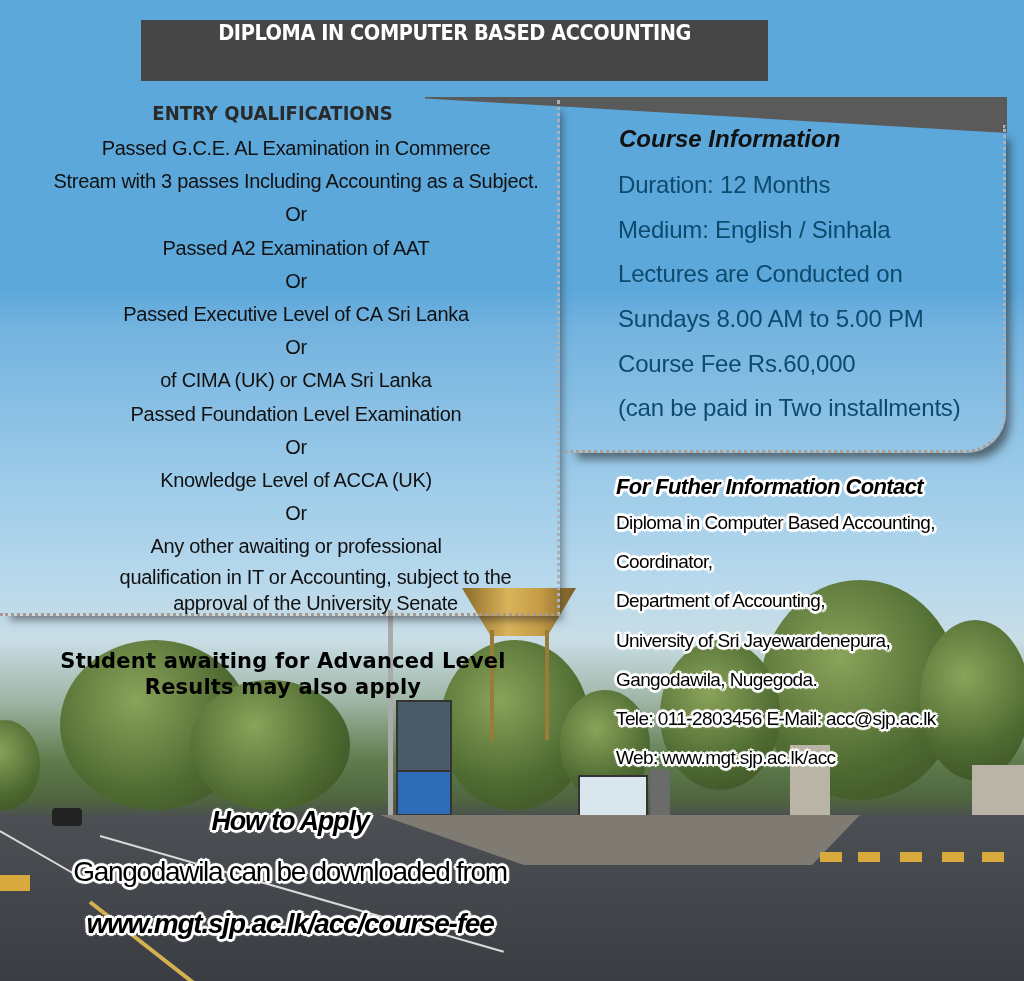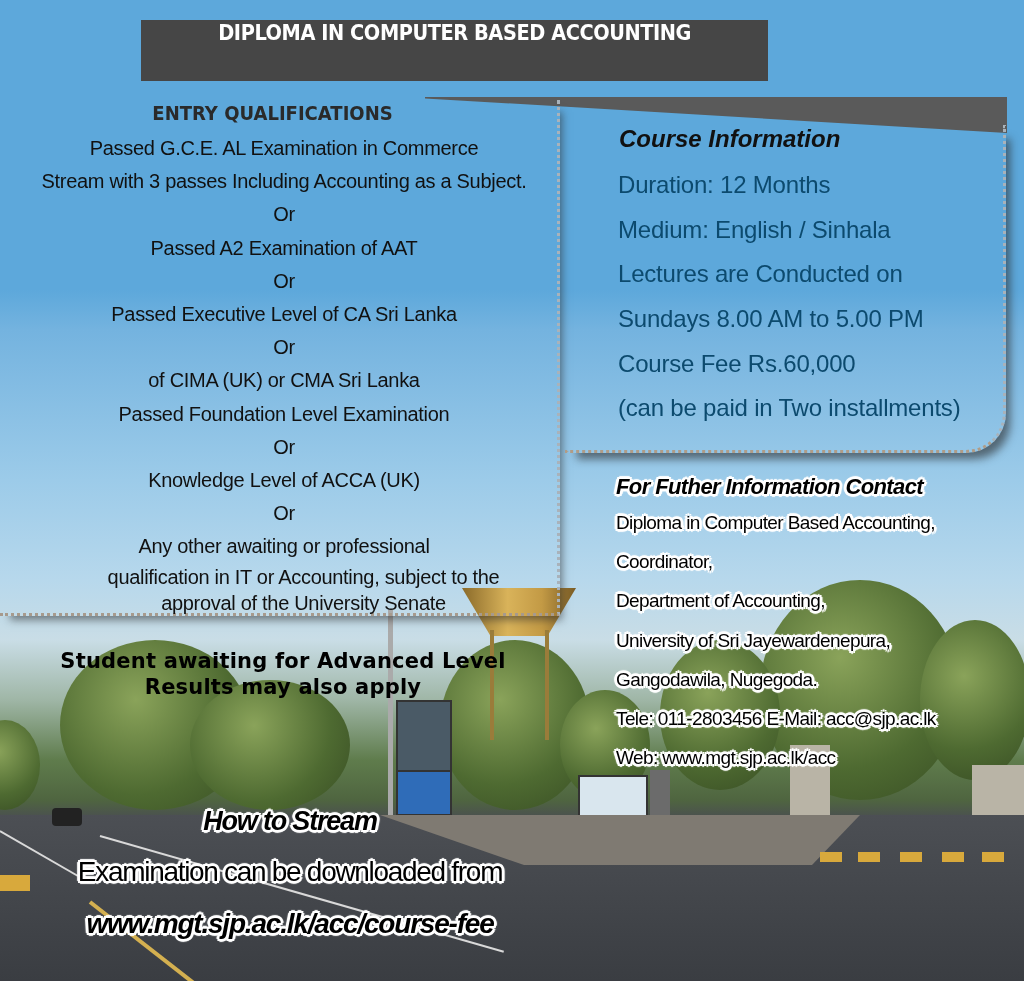--- a/index.html
+++ b/index.html
@@ -55,21 +55,21 @@
       background: linear-gradient(180deg, rgba(93,168,219,0.0) 0%, rgba(93,168,219,0) 100%);
       border-right: 3px dotted #a9b2ba;
       border-bottom: 3px dotted #a79a8d;
       box-shadow: 6px 8px 8px -4px rgba(40,40,40,0.55);
     }
     .eq-heading {
       position: absolute; left: 0; width: 545px; top: 101px; text-align: center;
       font-family: "DejaVu Sans", sans-serif; font-weight: bold; font-size: 20px; color: #2a2a2a;
       letter-spacing: 0px; transform: scaleX(0.9);
     }
-    .eq-lines { position: absolute; left: 0; top: 133px; width: 568px; text-align: center; }
+    .eq-lines { position: absolute; left: 12px; top: 133px; width: 568px; text-align: center; }
     .eq-lines div { font-size: 20px; height: 33.2px; line-height: 30px; color: #111; white-space: nowrap; letter-spacing: -0.3px; }
     .eq-lines div.tight { height: 26px; line-height: 26px; margin-left: 39px; }
 
     .awaiting {
       position: absolute; left: 0; width: 566px; top: 648px; text-align: center;
       font-family: "DejaVu Sans", sans-serif; font-weight: bold; font-size: 21px; line-height: 26px; color: #000;
       letter-spacing: 0.2px;
     }
 
     
@@ -186,15 +186,15 @@
   <div class="c-head halo">For Futher Information Contact</div>
   <div class="c-line halo">Diploma in Computer Based Accounting,</div>
   <div class="c-line halo">Coordinator,</div>
   <div class="c-line halo">Department of Accounting,</div>
   <div class="c-line halo">University of Sri Jayewardenepura,</div>
   <div class="c-line halo">Gangodawila, Nugegoda.</div>
   <div class="c-line halo">Tele: 011-2803456 E-Mail: acc@sjp.ac.lk</div>
   <div class="c-line halo">Web: www.mgt.sjp.ac.lk/acc</div>
 </div>
 
-<div class="apply h halo">How to Stream</div>
-<div class="apply l halo">Examination can be downloaded from</div>
+<div class="apply h halo">How to Apply</div>
+<div class="apply l halo">Gangodawila can be downloaded from</div>
 <div class="apply u halo">www.mgt.sjp.ac.lk/acc/course-fee</div>
 
 </body></html>

